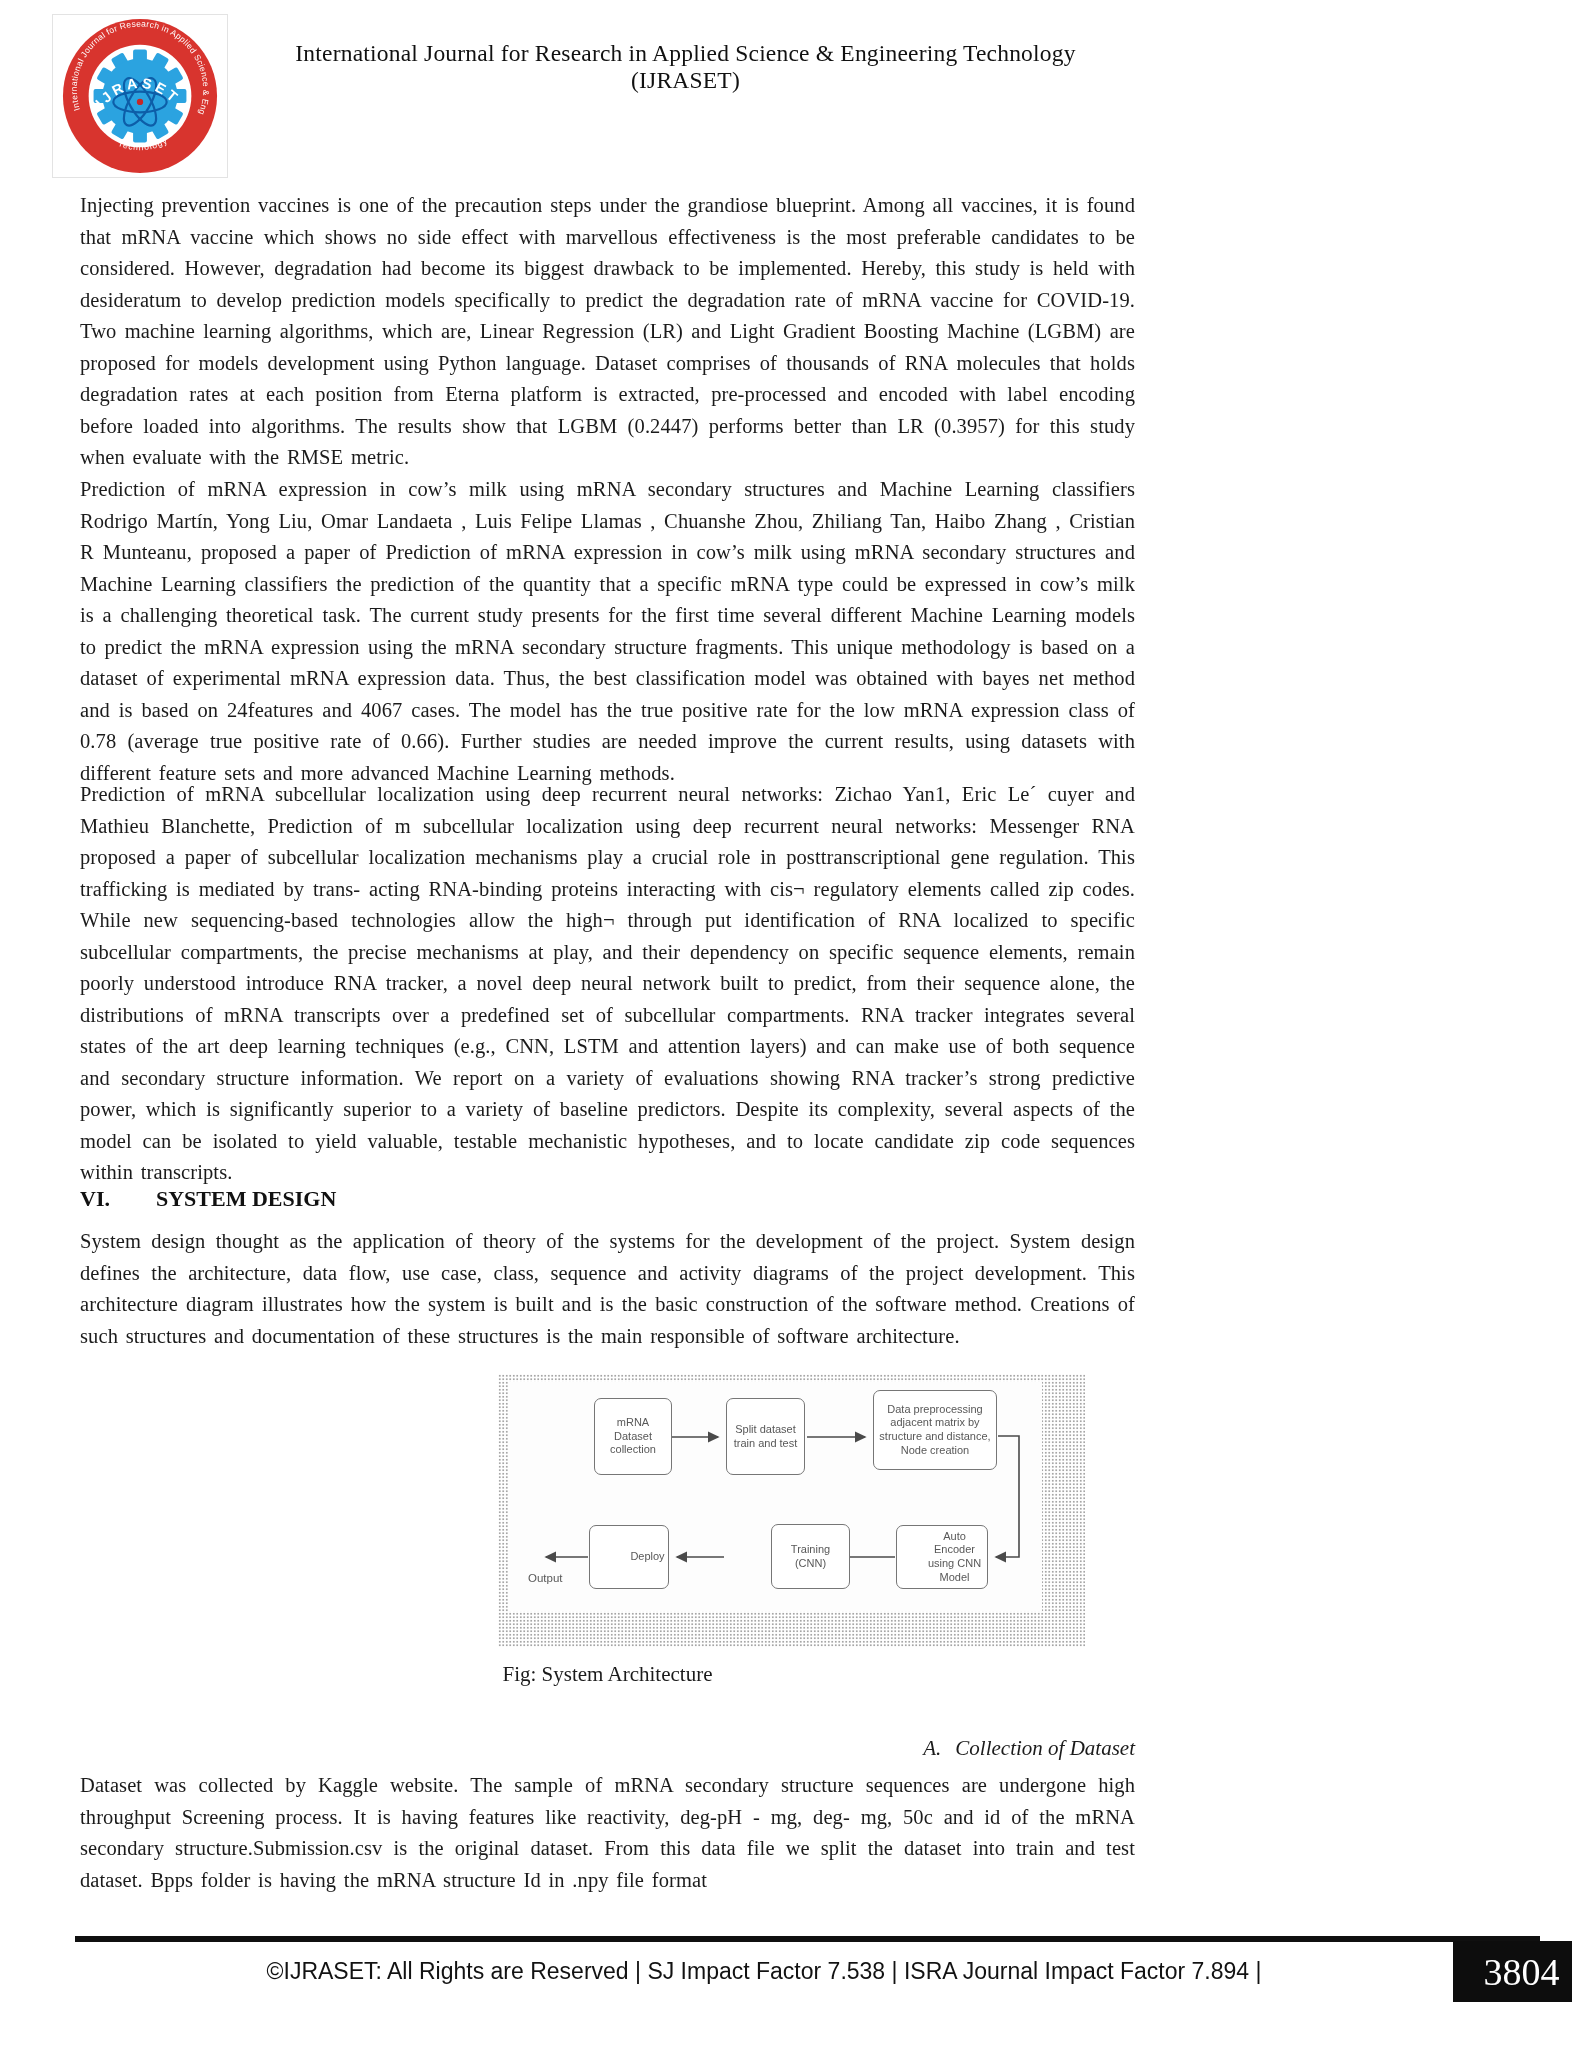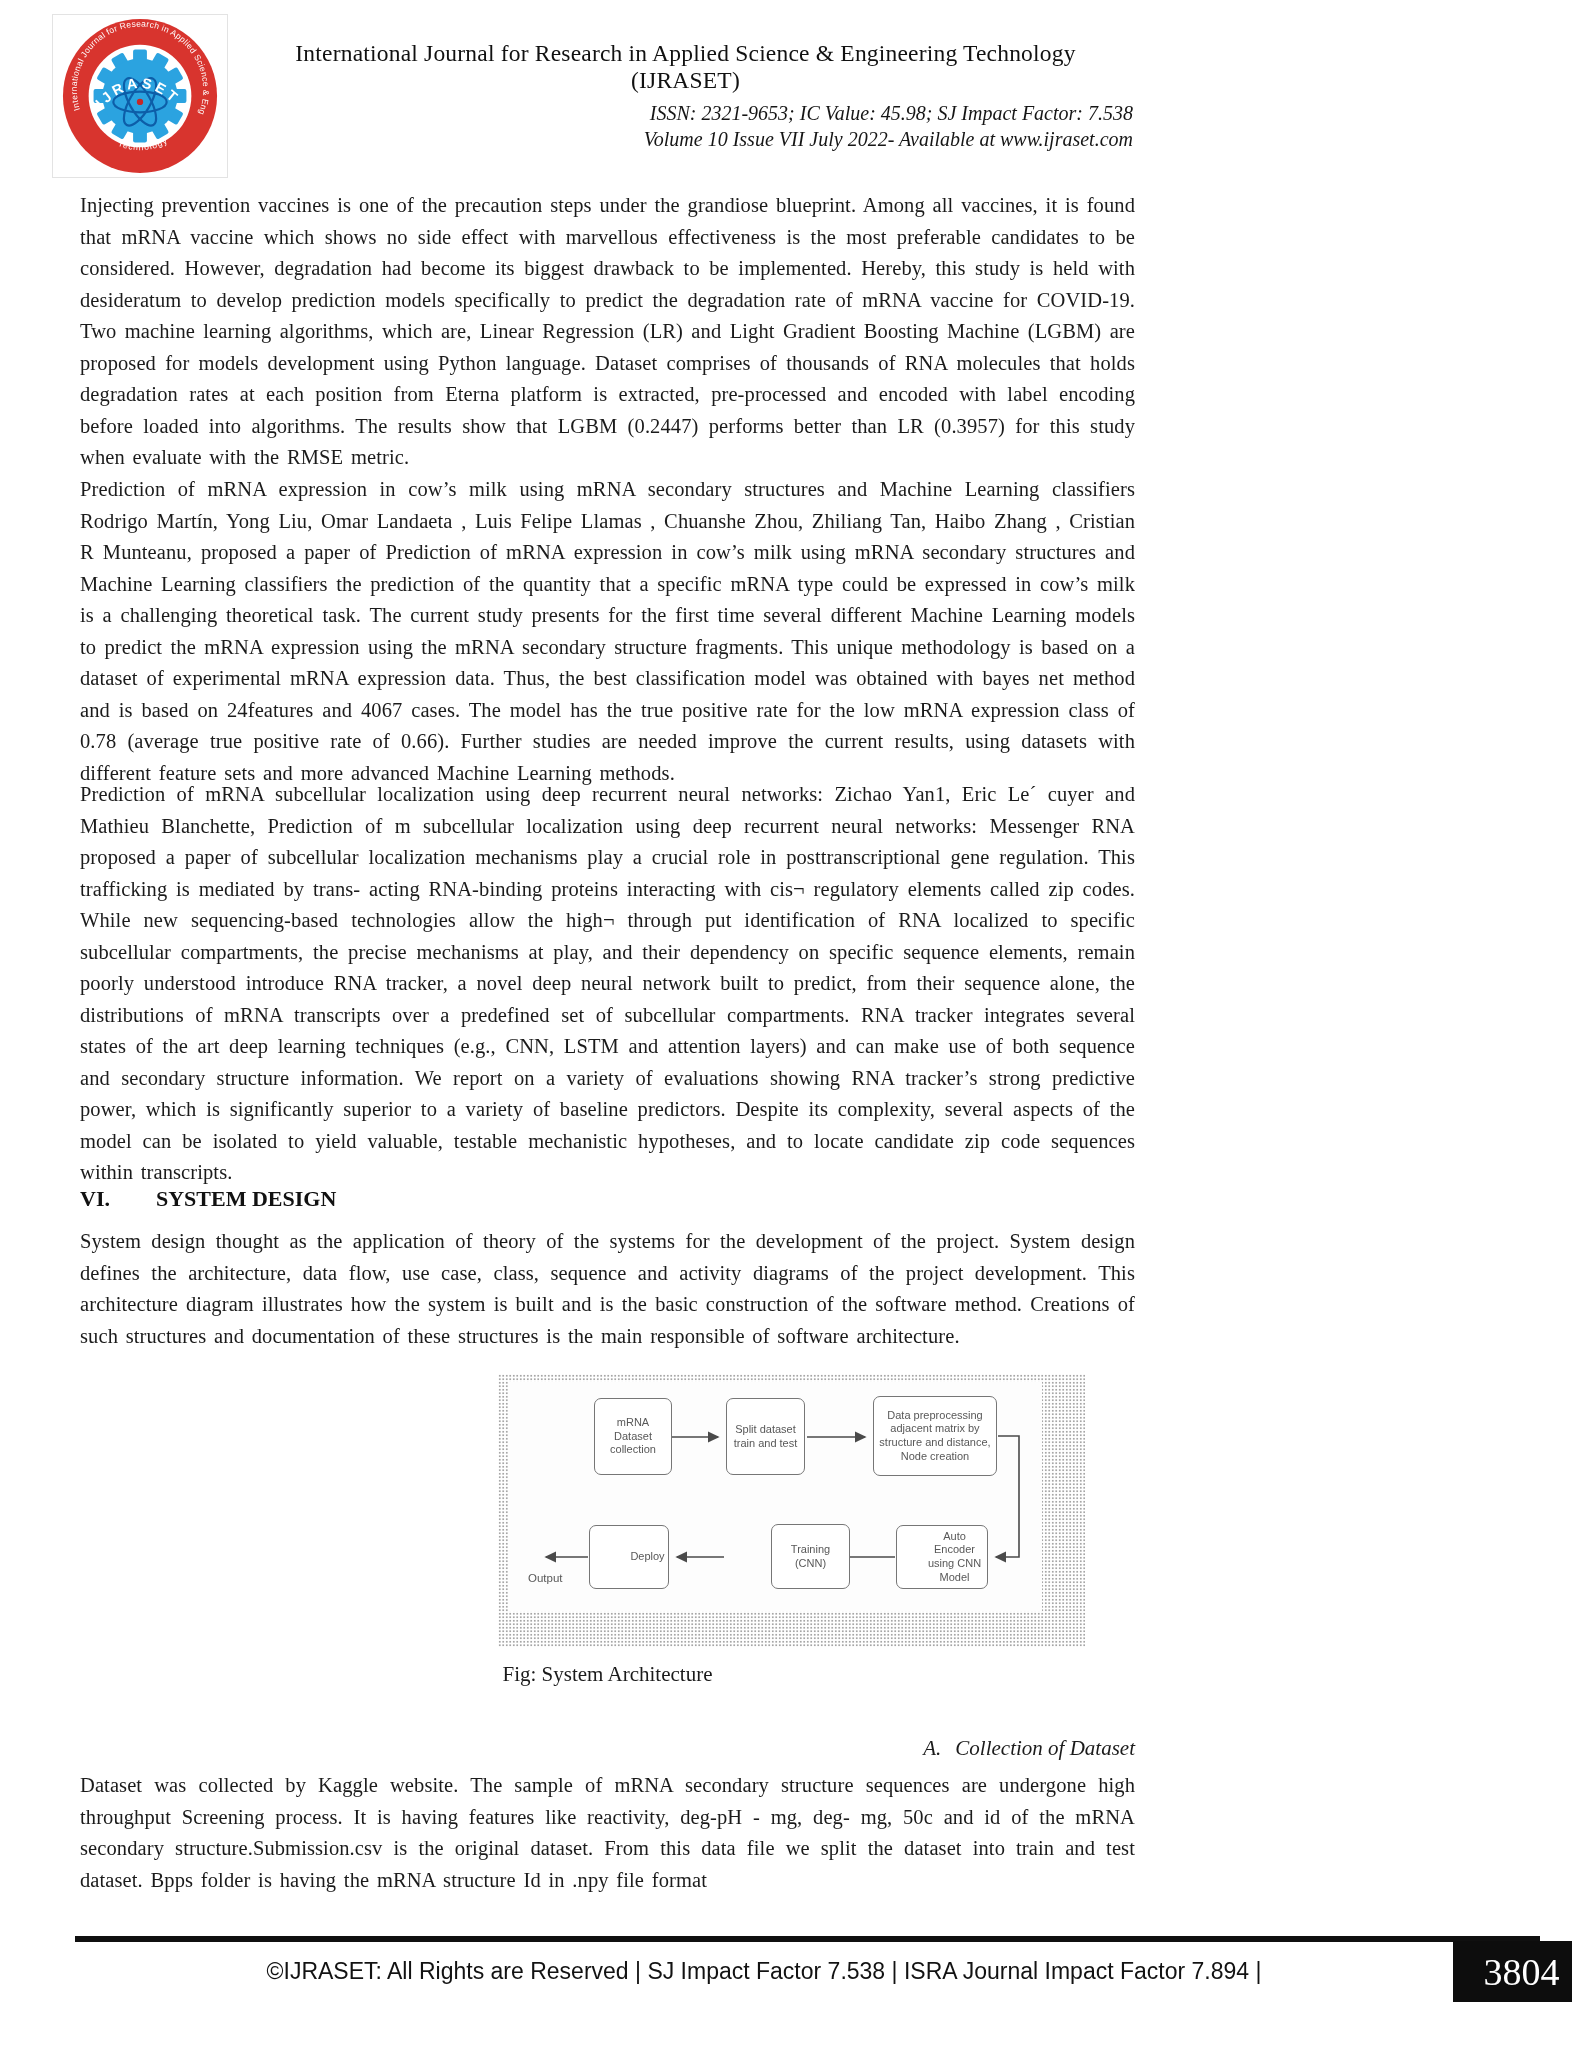--- a/index.html
+++ b/index.html
@@ -56,21 +56,21 @@
   }
   .flow-box {
     position:absolute; border:1.6px solid #767676; border-radius:7px;
     background:#fff; color:#585858;
     font-family:"Liberation Sans", sans-serif; font-size:11px; line-height:1.25;
     display:flex; align-items:center; justify-content:center; text-align:center;
     padding:3px;
   }
   .n0 { left:86px;  top:16px;  width:78px;  height:77px; }
   .n1 { left:218px; top:16px;  width:79px;  height:77px; }
-  .n2 { left:365px; top:14px;  width:124px; height:80px; }
+  .n2 { left:365px; top:8px;  width:124px; height:80px; }
   .n3 { left:81px;  top:143px; width:80px;  height:64px;padding-left:40px; }
   .n4 { left:218px; top:142px; width:79px;  height:65px;margin-left:45px; }
   .n5 { left:388px; top:143px; width:92px;  height:64px;padding-left:28px; }
   .arrows { position:absolute; left:0; top:0; width:534px; height:229px; }
   .output-label {
     position:absolute; left:20px; top:190px;
     font-family:"Liberation Sans", sans-serif; font-size:11.5px; color:#585858;
   }
   
   .footer-rule { position:absolute; left:75px; top:1936px; width:1465px; height:6px; background:#101010; }
@@ -130,24 +130,20 @@
       <circle cx="88" cy="88" r="3.2" fill="#c62828" stroke="none"></circle>
     </g>
     <text font-size="14.5" font-weight="bold" letter-spacing="3.5" fill="#ffffff" font-family="Liberation Sans, sans-serif">
       <textPath href="#acronymArc" startOffset="4%">IJRASET</textPath>
     </text>
   </svg>
 </div>
 
 <div class="header-text">
   <div class="journal-title">International Journal for Research in Applied Science &amp; Engineering Technology (IJRASET)</div>
-  <div class="header-meta">
-    <div>ISSN: 2321-9653; IC Value: 45.98; SJ Impact Factor: 7.538</div>
-    <div>Volume 10 Issue VII July 2022- Available at www.ijraset.com</div>
-  </div>
 </div>
 
 <p class="body-p p1">Injecting prevention vaccines is one of the precaution steps under the grandiose blueprint. Among all vaccines, it is found that mRNA vaccine which shows no side effect with marvellous effectiveness is the most preferable candidates to be considered. However, degradation had become its biggest drawback to be implemented. Hereby, this study is held with desideratum to develop prediction models specifically to predict the degradation rate of mRNA vaccine for COVID-19. Two machine learning algorithms, which are, Linear Regression (LR) and Light Gradient Boosting Machine (LGBM) are proposed for models development using Python language. Dataset comprises of thousands of RNA molecules that holds degradation rates at each position from Eterna platform is extracted, pre-processed and encoded with label encoding before loaded into algorithms. The results show that LGBM (0.2447) performs better than LR (0.3957) for this study when evaluate with the RMSE metric.</p>
 <p class="body-p p2">Prediction of mRNA expression in cow’s milk using mRNA secondary structures and Machine Learning classifiers Rodrigo Martín, Yong Liu, Omar Landaeta , Luis Felipe Llamas , Chuanshe Zhou, Zhiliang Tan, Haibo Zhang , Cristian R Munteanu, proposed a paper of Prediction of mRNA expression in cow’s milk using mRNA secondary structures and Machine Learning classifiers the prediction of the quantity that a specific mRNA type could be expressed in cow’s milk is a challenging theoretical task. The current study presents for the first time several different Machine Learning models to predict the mRNA expression using the mRNA secondary structure fragments. This unique methodology is based on a dataset of experimental mRNA expression data. Thus, the best classification model was obtained with bayes net method and is based on 24features and 4067 cases. The model has the true positive rate for the low mRNA expression class of 0.78 (average true positive rate of 0.66). Further studies are needed improve the current results, using datasets with different feature sets and more advanced Machine Learning methods.</p>
 <p class="body-p p3">Prediction of mRNA subcellular localization using deep recurrent neural networks: Zichao Yan1, Eric Le´ cuyer and Mathieu Blanchette, Prediction of m subcellular localization using deep recurrent neural networks: Messenger RNA proposed a paper of subcellular localization mechanisms play a crucial role in posttranscriptional gene regulation. This trafficking is mediated by trans- acting RNA-binding proteins interacting with cis¬ regulatory elements called zip codes. While new sequencing-based technologies allow the high¬ through put identification of RNA localized to specific subcellular compartments, the precise mechanisms at play, and their dependency on specific sequence elements, remain poorly understood introduce RNA tracker, a novel deep neural network built to predict, from their sequence alone, the distributions of mRNA transcripts over a predefined set of subcellular compartments. RNA tracker integrates several states of the art deep learning techniques (e.g., CNN, LSTM and attention layers) and can make use of both sequence and secondary structure information. We report on a variety of evaluations showing RNA tracker’s strong predictive power, which is significantly superior to a variety of baseline predictors. Despite its complexity, several aspects of the model can be isolated to yield valuable, testable mechanistic hypotheses, and to locate candidate zip code sequences within transcripts.</p>
 
 <h2 class="section-heading"><span class="sec-num">VI.</span><span>SYSTEM DESIGN</span></h2>
 
 <p class="body-p p4">System design thought as the application of theory of the systems for the development of the project. System design defines the architecture, data flow, use case, class, sequence and activity diagrams of the project development. This architecture diagram illustrates how the system is built and is the basic construction of the software method. Creations of such structures and documentation of these structures is the main responsible of software architecture.</p>
 

